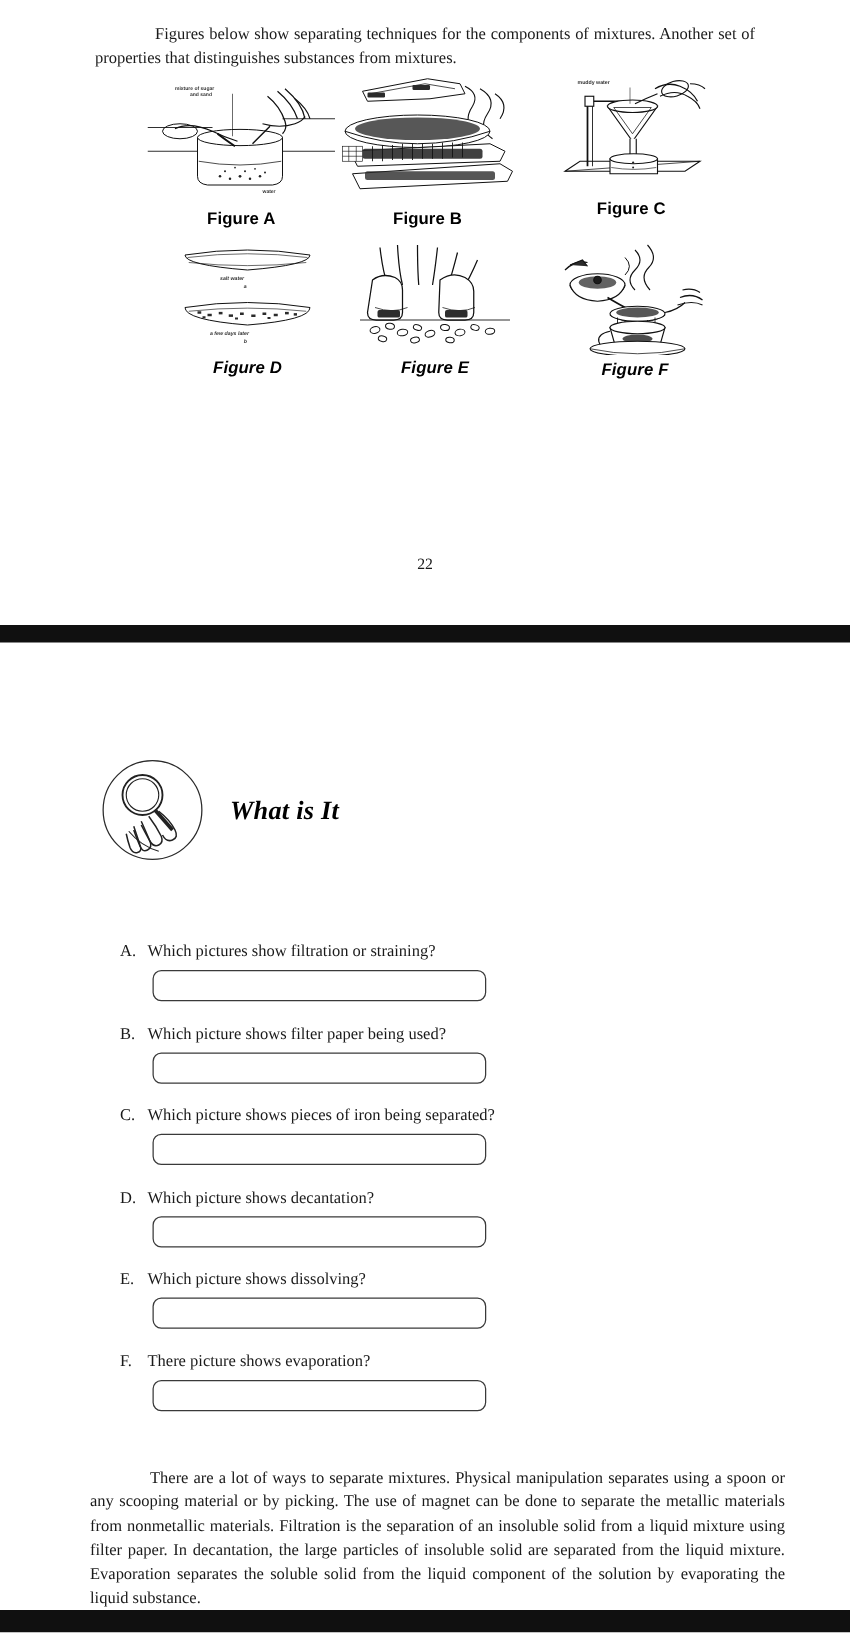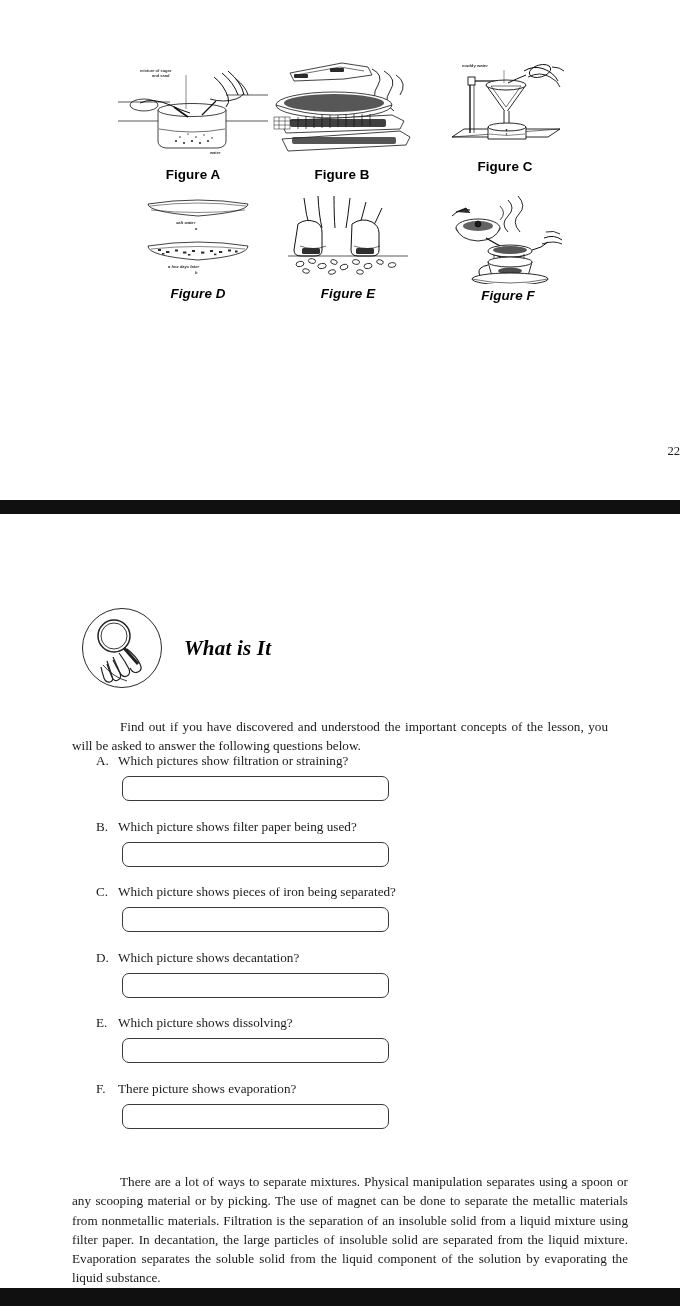--- a/index.html
+++ b/index.html
@@ -66,21 +66,21 @@
     color: #000;
     text-align: center;
     letter-spacing: .1px;
   }
 
   .page-number {
     position: absolute;
     top: 444px;
     left: 0;
     width: 680px;
-    text-align: right;
+    text-align: center;
     font-size: 12.6px;
   }
 
   
   .band {
     position: absolute;
     left: 0;
     width: 680px;
     background: #101010;
   }
@@ -172,20 +172,21 @@
     text-indent: 48px;
   }
 
   .tiny { font-size: 3.1px; font-family: "Liberation Sans", sans-serif; fill: #333; }
 </style>
 </head>
 <body>
 
 <div class="page" id="page-one">
 
+  <p class="intro-para">Figures below show separating techniques for the components of mixtures. Another set of properties that distinguishes substances from mixtures.</p>
 
   <div class="figure-grid">
 
     <div class="fig-row" style="height:125px;padding-left:12px;">
 
       <div class="fig-cell" style="left:118px; top:0; width:150px;">
         <div class="fig-art">
           <svg width="150" height="100" viewBox="0 0 150 100">
             <g stroke="#111" fill="none" stroke-width="0.8">
 
@@ -487,21 +488,20 @@
           <path d="M30 48 q4 9 7 16 q2 5 -2 7 q-4 2 -6 -3 q-3 -7 -5 -13" stroke-width="1.2"></path>
           <path d="M24 52 q3 9 5 15 q2 5 -2 6 q-4 1 -6 -4 q-2 -6 -3 -11" stroke-width="1.2"></path>
           <path d="M44 40 q9 7 13 15 q3 6 -2 8 q-5 2 -8 -4" stroke-width="1.2"></path>
           <path d="M20 56 q10 12 24 16" stroke-width="0.9"></path>
         </g>
       </svg>
     </div>
     <div class="head-title">What is It</div>
   </div>
 
-  <p class="lead-para">Find out if you have discovered and understood the important concepts of the lesson, you will be asked to answer the following questions below.</p>
 
   <div class="questions">
 
     <div class="q-item">
       <div class="q-line">
         <span class="q-letter">A.</span>
         <span class="q-text">Which pictures show filtration or straining?</span>
       </div>
       <input class="answer-box" type="text" placeholder="" style="">
     </div>

